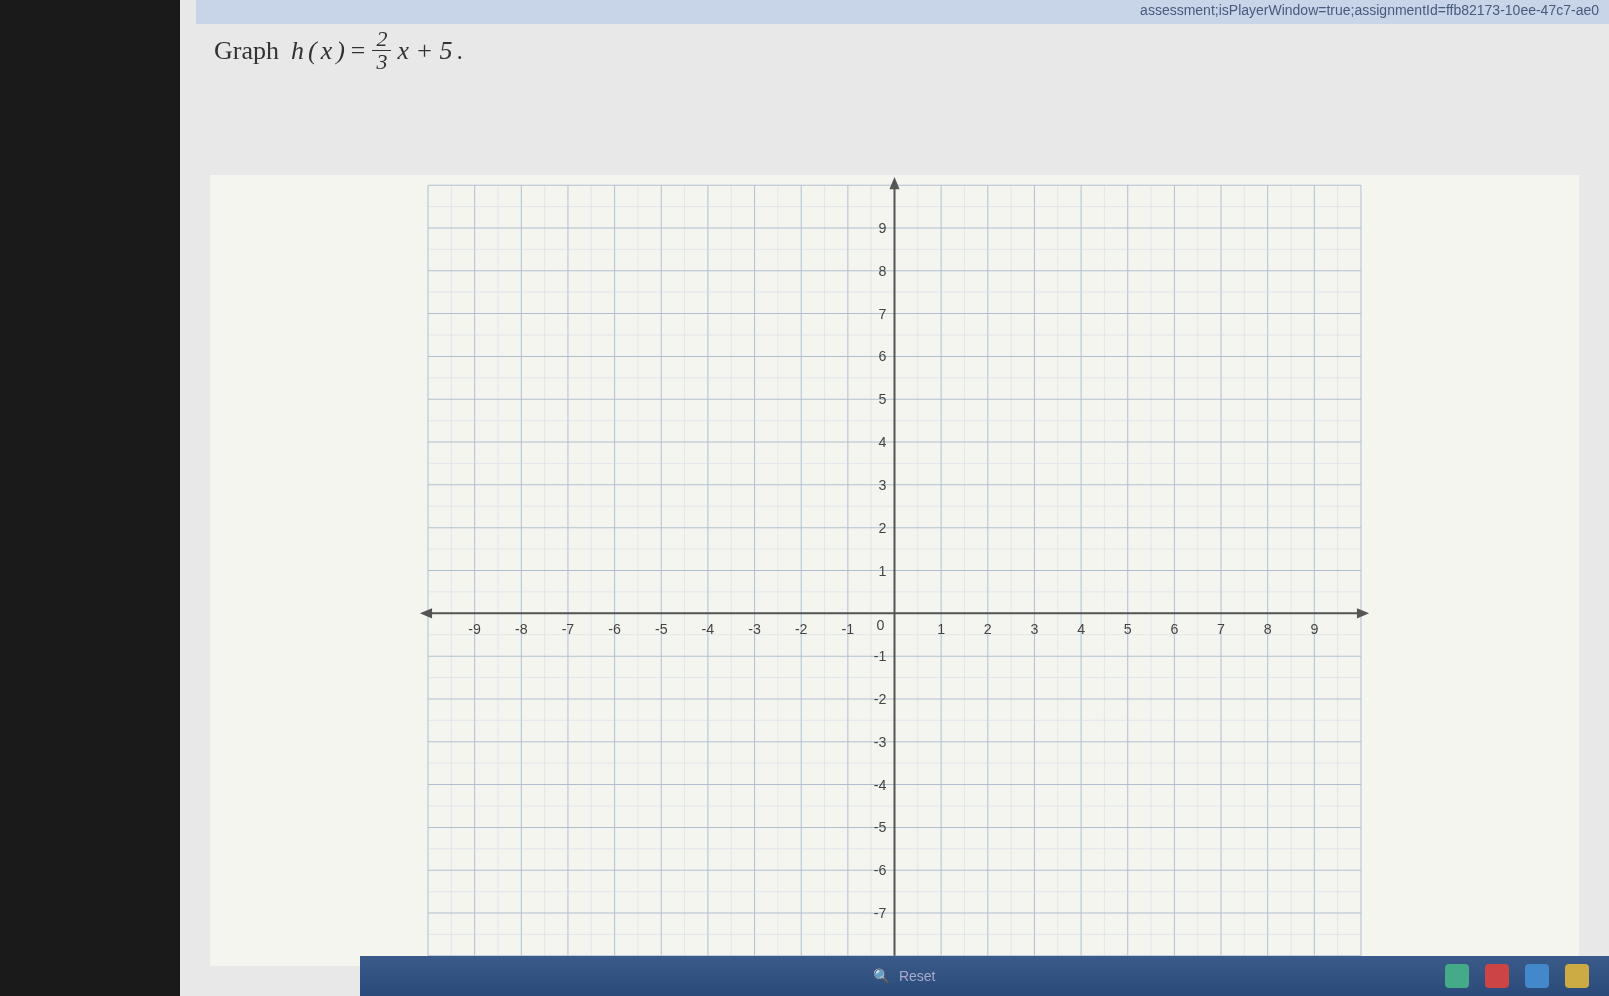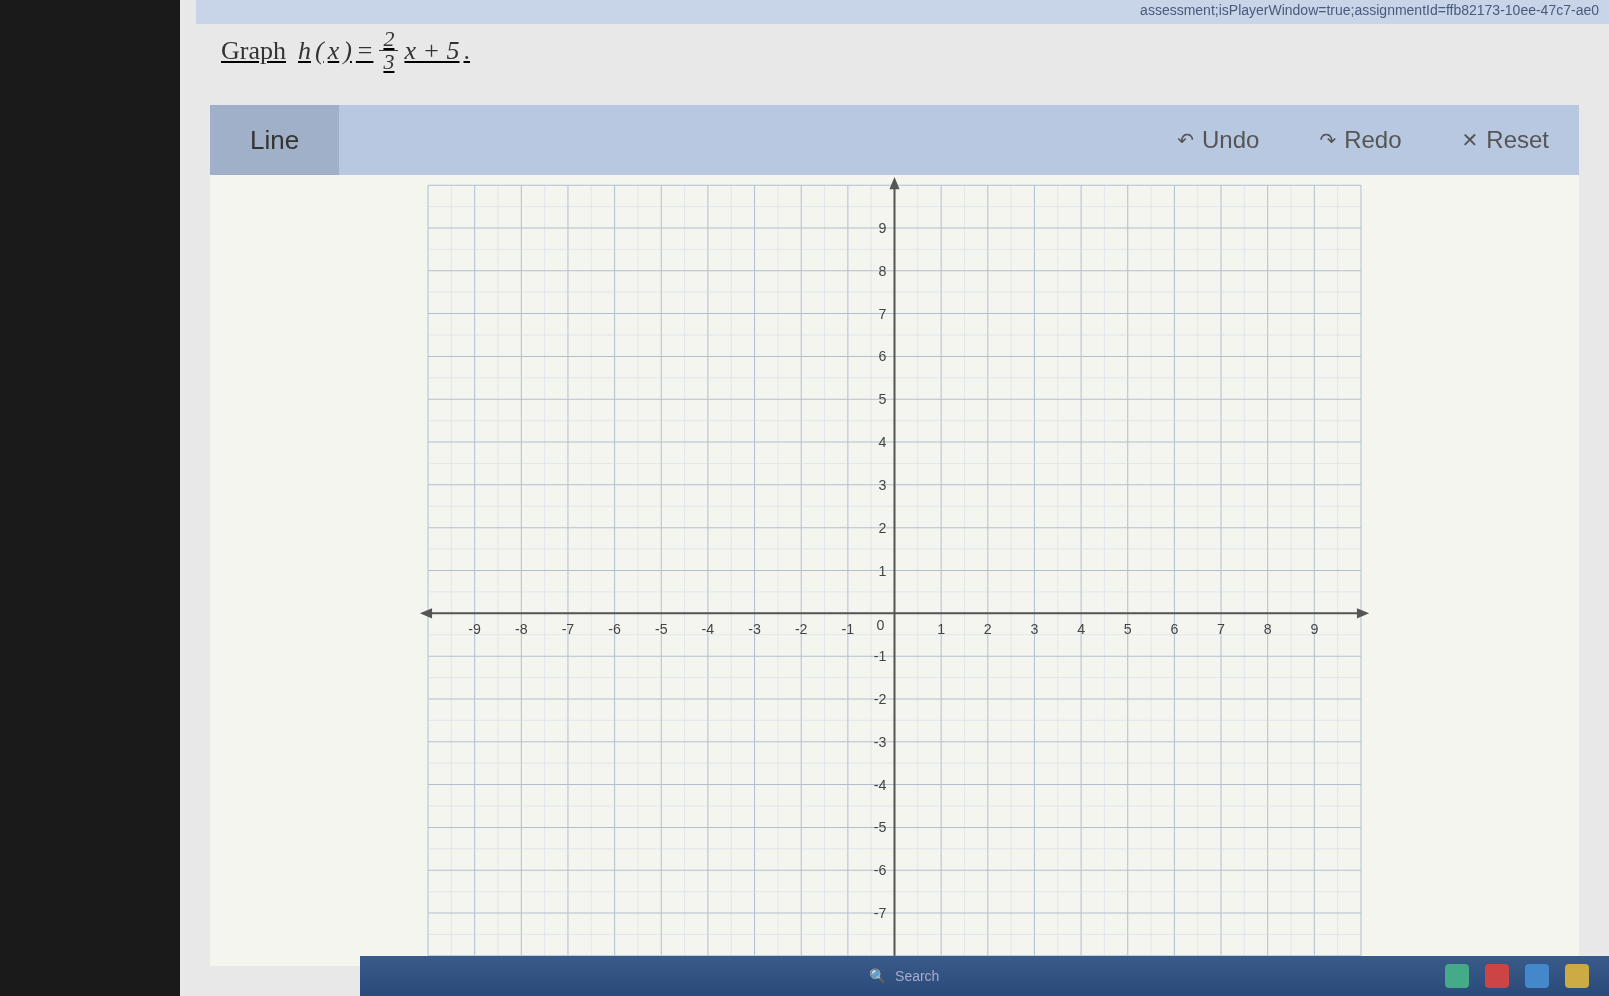--- a/index.html
+++ b/index.html
@@ -38,23 +38,22 @@
       font-size: 14px;
       padding: 2px 10px;
       text-align: right;
       overflow: hidden;
       white-space: nowrap;
       margin-left: 16px;
     }
     .question-area {
       position: absolute;
       top: 28px;
-      left: 41px;
+      left: 34px;
       right: 30px;
-      text-decoration: underline;
     }
     .question-text {
       font-size: 26px;
       color: #333;
       font-family: 'Times New Roman', serif;
       display: flex;
       align-items: center;
       gap: 12px;
     }
     .math-expr {
@@ -165,38 +164,20 @@
         <span class="fraction">
           <span class="num">2</span>
           <span class="den">3</span>
         </span>
           <span>x + 5</span>
         <span style="font-style:normal">.</span>
       </span>
     </div>
   </div>
 
-  <div class="toolbar">
-    <div class="tool-btn line-tool">
-      <span>Line</span>
-    </div>
-    <div class="tool-spacer"></div>
-    <div class="tool-btn">
-      <span class="icon">↶</span>
-      <span>Undo</span>
-    </div>
-    <div class="tool-btn">
-      <span class="icon">↷</span>
-      <span>Redo</span>
-    </div>
-    <div class="tool-btn">
-      <span class="icon">✕</span>
-      <span>Reset</span>
-    </div>
-  </div>
 
   <div class="graph-container">
     <svg class="graph-svg" viewBox="0 0 1000 780">
       <g id="grid-group">
           <line x1="40" y1="10" x2="40" y2="770" class="grid-line"></line>
           <line x1="63" y1="10" x2="63" y2="770" class="grid-line minor"></line>
           <line x1="86" y1="10" x2="86" y2="770" class="grid-line"></line>
           <line x1="109" y1="10" x2="109" y2="770" class="grid-line minor"></line>
           <line x1="132" y1="10" x2="132" y2="770" class="grid-line"></line>
           <line x1="155" y1="10" x2="155" y2="770" class="grid-line minor"></line>
@@ -317,21 +298,21 @@
           <text x="492" y="99.44444444444444" class="tick-label" text-anchor="end">8</text>
           <text x="492" y="57.22222222222222" class="tick-label" text-anchor="end">9</text>
         </g>
     </svg>
   </div>
 
   <div class="taskbar">
     <div style="flex:1"></div>
     <div class="taskbar-search">
       <span>🔍</span>
-      <span>Search</span>
+      <span>Reset</span>
     </div>
     <div style="flex:1"></div>
     <div class="taskbar-icon" style="background:#4a8;"></div>
     <div class="taskbar-icon" style="background:#c44;"></div>
     <div class="taskbar-icon" style="background:#48c;"></div>
     <div class="taskbar-icon" style="background:#ca4;"></div>
   </div>
 </div>
 
 </body></html>

